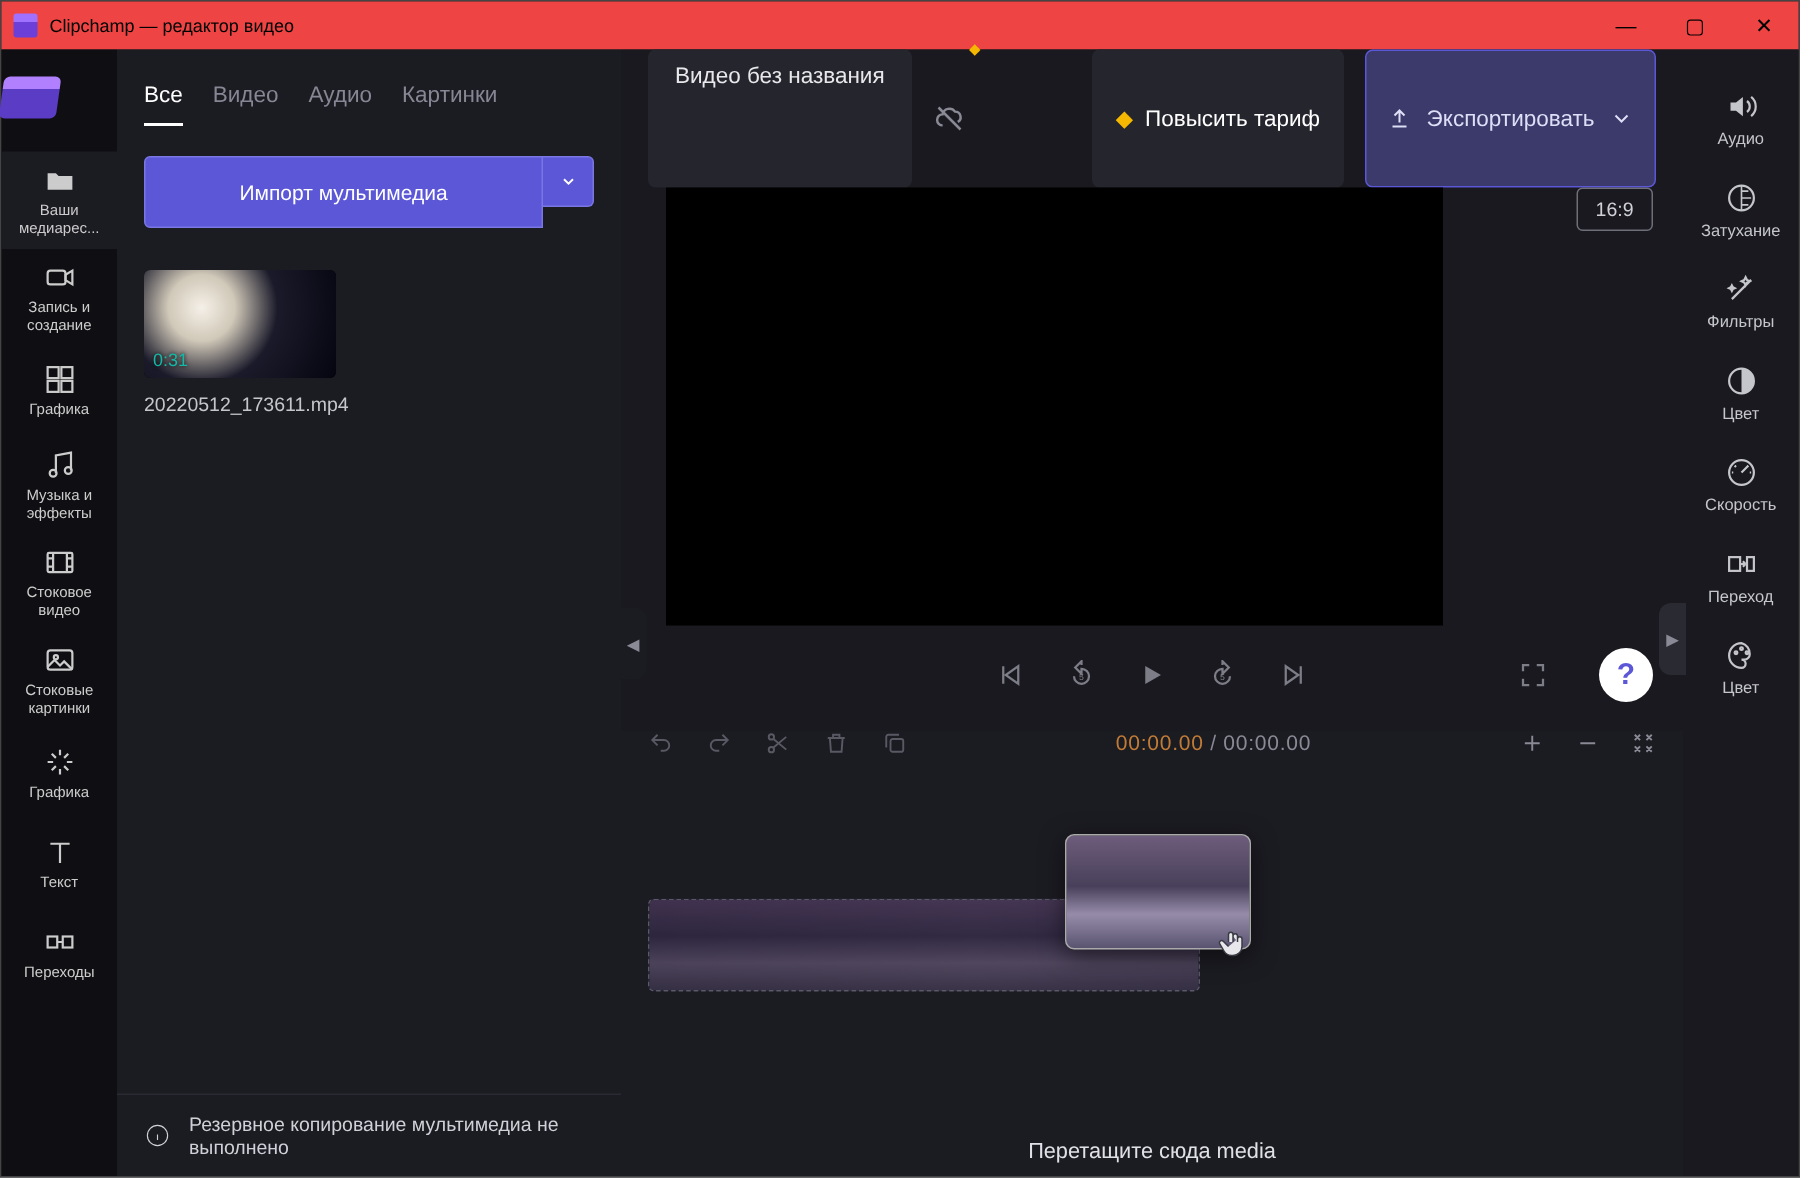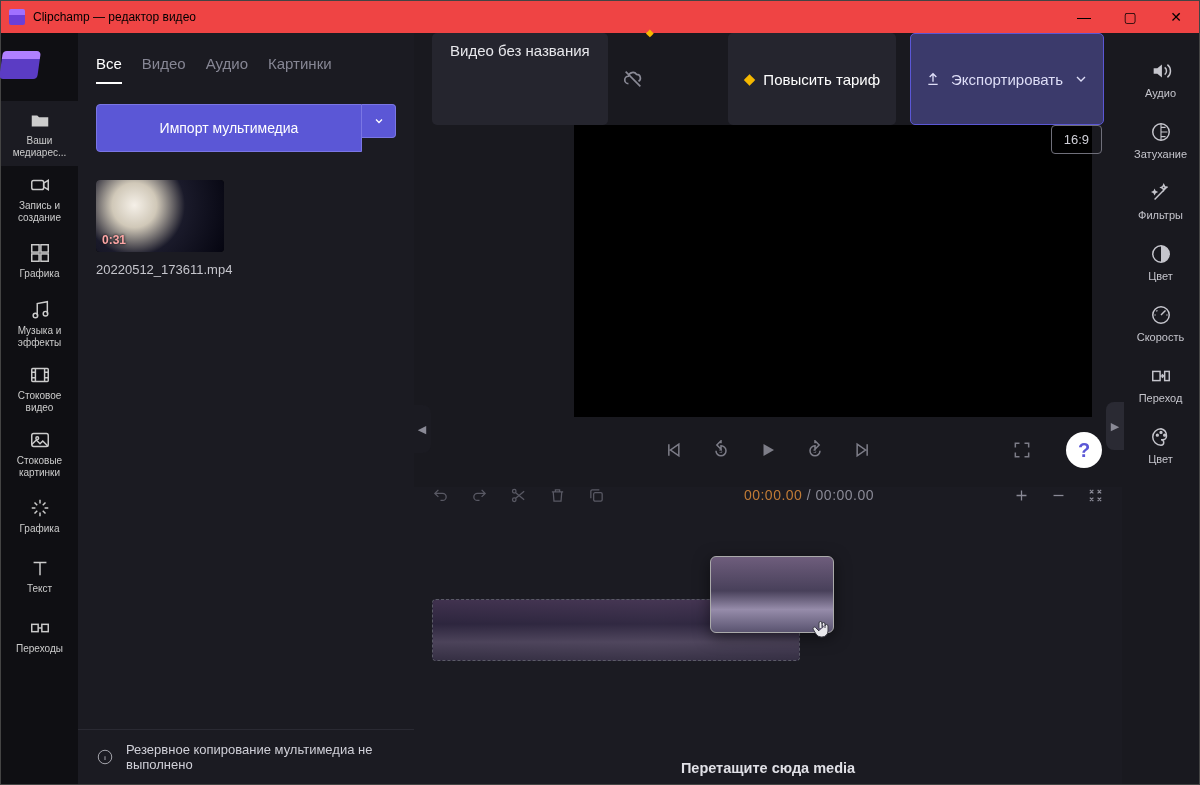--- a/index.html
+++ b/index.html
@@ -18,36 +18,36 @@
 .side-item svg,.side-item .icon{width:22px;height:22px;stroke:#ccc;fill:none;stroke-width:1.6}
 .media-panel{width:336px;background:#1b1b22;display:flex;flex-direction:column;padding:22px 18px 0;position:relative}
 .tabs{display:flex;gap:20px;margin-bottom:20px}
 .tab{color:#868694;font-size:15px;padding-bottom:10px}
 .tab.active{color:#fff;border-bottom:2px solid #fff}
 .import-row{display:flex;gap:0;margin-bottom:28px}
 .import-btn{flex:1;height:48px;background:#5b57d6;border:1px solid #7a76e4;color:#fff;font-size:14px;border-radius:4px 0 0 4px;display:flex;align-items:center;justify-content:center}
 .import-drop{width:34px;height:34px;background:#5b57d6;border:1px solid #7a76e4;border-left:none;border-radius:0 4px 4px 0;display:flex;align-items:center;justify-content:center;color:#fff}
 .thumb{width:128px;height:72px;background:#000;border-radius:4px;position:relative;overflow:hidden;margin-bottom:10px}
 .thumb-inner{position:absolute;inset:0;background:radial-gradient(circle at 30% 35%,#f5f0e8 0%,#d0c8b8 22%,#1a1a2a 50%,#050510 100%)}
-.dur{position:absolute;left:6px;bottom:5px;color:#fca5a5;font-size:12px;font-weight:700;text-shadow:0 0 3px #000}
+.dur{position:absolute;left:6px;bottom:5px;color:#14b8a6;font-size:12px;font-weight:400;text-shadow:0 0 3px #000}
 .fname{color:#c5c5cc;font-size:13px}
 .backup-bar{position:absolute;bottom:0;left:0;right:0;height:55px;display:flex;align-items:center;gap:12px;padding:0 18px;border-top:1px solid #2a2a33;color:#d0d0d8;font-size:13px}
 .backup-bar svg{width:18px;height:18px;stroke:#d0d0d8;fill:none;flex-shrink:0}
 .main{flex:1;display:flex;flex-direction:column;background:#19191f;position:relative}
 .topbar{height:92px;display:flex;padding:0 18px;gap:14px;color:#ccc}
 .proj-title{background:#25252e;border-radius:5px;padding:9px 18px;font-size:15px;color:#e8e8ec}
 .cloud-off{color:#8a8a96;display:flex;align-items:center;position:relative}
 .cloud-off svg{width:22px;height:22px;stroke:#8a8a96;fill:none}
 .diamond-sup{position:absolute;top:-6px;right:-10px;color:#f5b800;font-size:10px}
 .spacer{flex:1}
 .upgrade{background:#25252e;border-radius:5px;padding:9px 16px;display:flex;align-items:center;gap:8px;color:#fff;font-size:15px}
 .upgrade .d{color:#f5b800}
 .export{background:#3b3a6b;border:1px solid #5b57d6;border-radius:5px;padding:9px 14px;display:flex;align-items:center;gap:10px;color:#dedef7;font-size:15px}
 .export svg{width:16px;height:16px;stroke:#dedef7;fill:none}
-.preview-area{display:flex;align-items:flex-start;justify-content:flex-end;padding:0 30px;position:relative}
+.preview-area{display:flex;align-items:flex-start;justify-content:flex-start;padding:0 30px;position:relative}
 .preview{width:518px;height:292px;background:#000}
 .ratio{position:absolute;right:20px;top:0;border:1px solid #6f6f7a;border-radius:4px;padding:6px 12px;color:#d0d0d8;font-size:13px}
 .controls{height:50px;display:flex;align-items:center;justify-content:center;gap:28px;color:#6f6f7a;position:relative;margin-top:8px}
 .controls svg{width:20px;height:20px;stroke:#7d7d88;fill:none;stroke-width:1.8}
 .controls .play{fill:#7d7d88;stroke:none;width:18px;height:18px}
 .fullscreen{position:absolute;right:90px}
 .help-fab{position:absolute;right:20px;width:36px;height:36px;background:#fff;border-radius:50%;display:flex;align-items:center;justify-content:center;color:#5b57d6;font-size:20px;font-weight:700}
 .timeline-sec{flex:1;background:#1b1b22;display:flex;flex-direction:column;margin-top:12px}
 .tl-toolbar{height:42px;display:flex;align-items:flex-start;padding:0 18px;gap:22px;color:#595964}
 .tl-toolbar svg{width:17px;height:17px;stroke:#595964;fill:none;stroke-width:1.8}
@@ -55,21 +55,21 @@
 .time-disp .cur{color:#c07b36}
 .time-disp .tot{color:#8a8a96}
 .tl-right{display:flex;gap:20px;color:#8a8a96}
 .tl-right svg{stroke:#8a8a96}
 .tracks{flex:1;position:relative;padding:24px 18px}
 .dropzone{position:absolute;left:18px;top:70px;width:368px;height:62px;border:1.5px dashed #5a5a66;border-radius:4px;background:linear-gradient(90deg,#2a2438 0%,#3a3248 60%,#2a2438 100%);overflow:hidden}
 .dropzone::after{content:'';position:absolute;inset:0;background:linear-gradient(180deg,#4a3858 0%,#2e2640 40%,#5a5068 70%,#3a3448 100%);opacity:0.7}
 .drag-clip{position:absolute;left:296px;top:27px;width:124px;height:77px;border:1.5px solid #aaa;border-radius:6px;background:linear-gradient(180deg,#6e5d7c 0%,#48405a 45%,#968caa 70%,#5a5470 100%);box-shadow:0 4px 16px rgba(0,0,0,0.5)}
 .hand{position:absolute;left:396px;top:88px;width:24px;height:24px}
 .hand svg{fill:#e8e8ec;stroke:#3a3a44;stroke-width:1}
-.drop-label{position:absolute;bottom:8px;left:0;right:0;text-align:center;color:#e0e0e6;font-size:14.5px;font-weight:700}
+.drop-label{position:absolute;bottom:8px;left:0;right:0;text-align:center;color:#e0e0e6;font-size:14.5px;font-weight:400}
 .rightbar{width:77px;background:#19191f;display:flex;flex-direction:column;align-items:center;padding-top:16px}
 .r-item{width:100%;display:flex;flex-direction:column;align-items:center;color:#c5c5cc;font-size:11px;padding:11px 2px;gap:5px}
 .r-item svg{width:22px;height:22px;stroke:#c5c5cc;fill:none;stroke-width:1.6}
 .collapse-l{position:absolute;left:-1px;top:372px;width:18px;height:48px;background:#1b1b22;border-radius:0 8px 8px 0;display:flex;align-items:center;justify-content:center;color:#8a8a96;font-size:11px}
 .collapse-r{position:absolute;right:76px;top:402px;width:18px;height:48px;background:#2a2a33;border-radius:8px 0 0 8px;display:flex;align-items:center;justify-content:center;color:#8a8a96;font-size:11px}
 </style>
 </head>
 <body>
 
 <div class="window">

